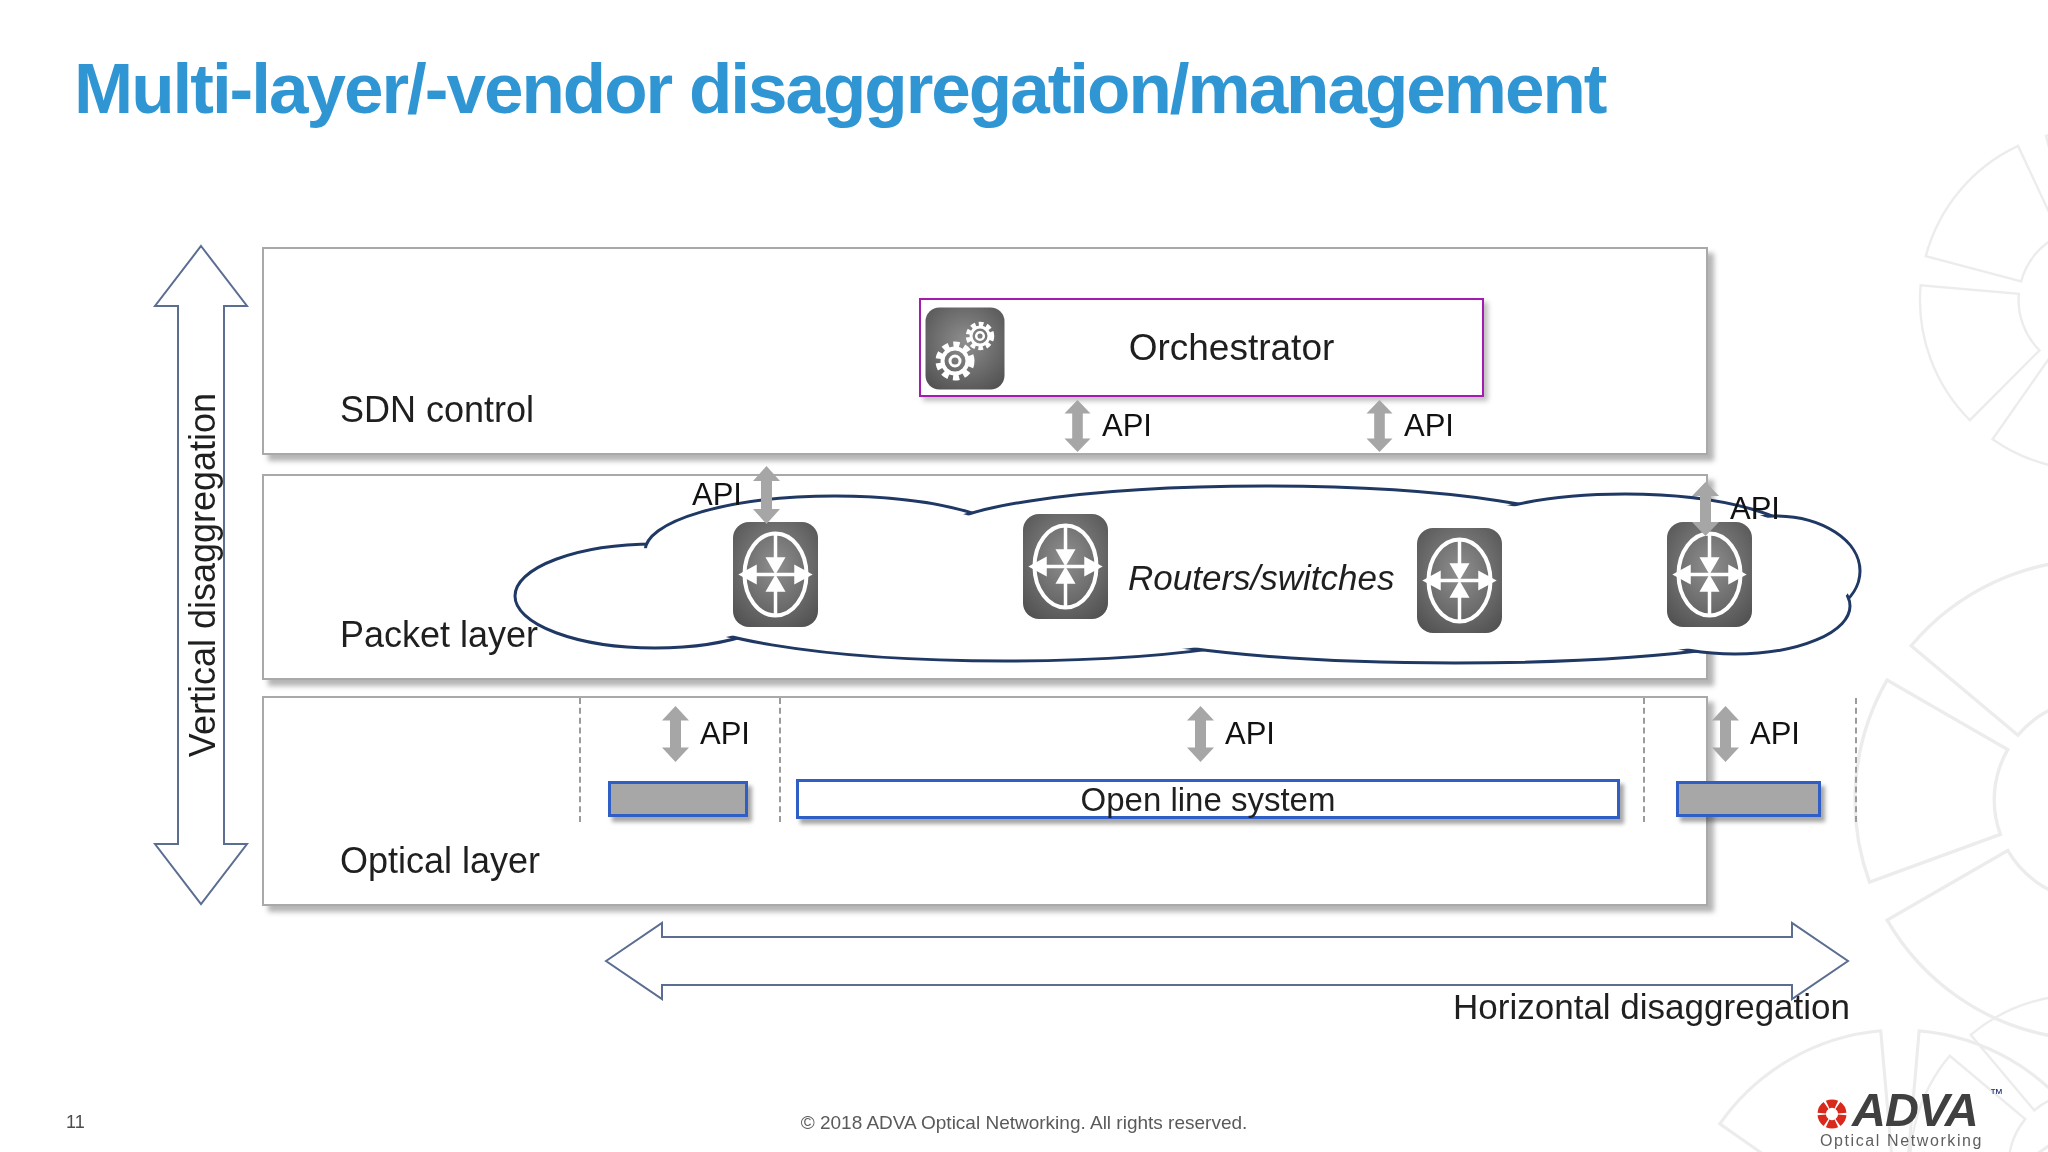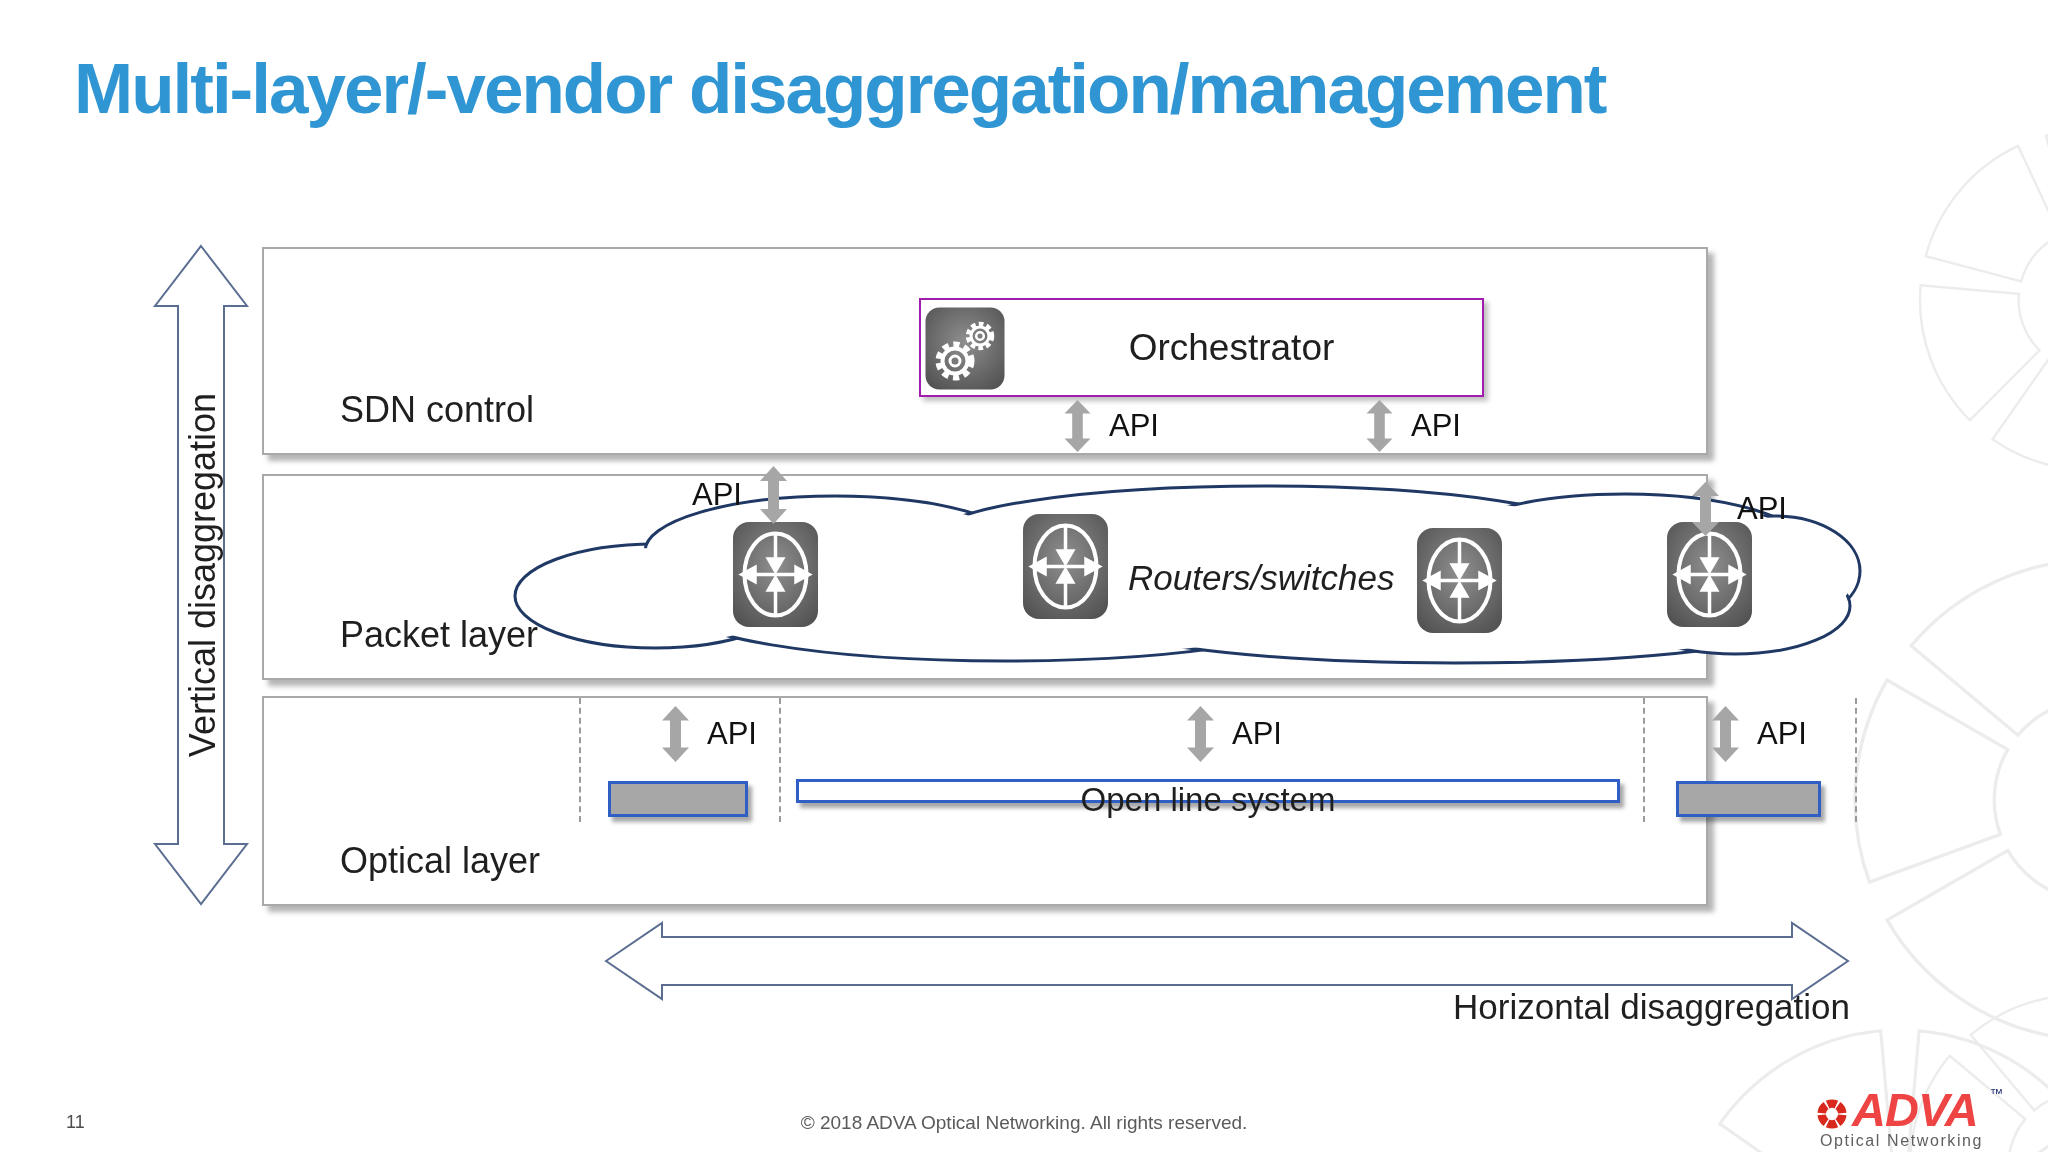--- a/index.html
+++ b/index.html
@@ -18,53 +18,53 @@
   .layer.optical{top:696px;height:210px;}
   .layer-label{position:absolute;left:76px;bottom:22px;font-size:36px;color:#1f1f1f;white-space:nowrap;}
 
   
   .orch{position:absolute;left:919px;top:298px;width:565px;height:99px;background:#fff;
         border:2px solid #a21caf;box-sizing:border-box;box-shadow:4px 4px 5px rgba(0,0,0,.25);}
   .orch-label{position:absolute;left:0;right:0;top:27px;text-align:center;font-size:37px;padding-left:60px;}
   .gear-box{position:absolute;left:4px;top:7px;width:80px;height:83px;}
 
   
-  .api{position:absolute;display:flex;align-items:center;gap:18px;}
+  .api{position:absolute;display:flex;align-items:center;gap:11px;}
   .api.rev{flex-direction:row-reverse;}
   .api-text{font-size:31px;color:#111;}
   .api svg{display:block;}
 
   
   .cloud{position:absolute;left:505px;top:476px;width:1360px;height:192px;}
   .router{position:absolute;width:87px;height:107px;}
   .routers-label{position:absolute;left:1128px;top:558px;font-size:35px;font-style:italic;}
 
   
   .dash{position:absolute;top:698px;height:124px;width:0;border-left:2px dashed #9b9b9b;}
   .devbox{position:absolute;top:781px;height:36px;background:#a7a7a7;border:3px solid #2F5FC4;
           box-sizing:border-box;box-shadow:4px 5px 4px rgba(0,0,0,.35);}
-  .ols{position:absolute;left:796px;top:779px;width:824px;height:24px;background:#fff;border:3px solid #2F5FC4;
+  .ols{position:absolute;left:796px;top:779px;width:824px;height:40px;background:#fff;border:3px solid #2F5FC4;
        box-sizing:border-box;box-shadow:4px 5px 4px rgba(0,0,0,.35);text-align:center;font-size:33px;line-height:36px;}
 
   
   .v-arrow{position:absolute;left:152px;top:244px;width:98px;height:662px;}
   .v-axis-label{position:absolute;left:203px;top:575px;transform:translate(-50%,-50%) rotate(-90deg);
                 font-size:36px;white-space:nowrap;}
   .h-arrow{position:absolute;left:604px;top:918px;width:1246px;height:86px;}
   .h-axis-label{position:absolute;left:604px;top:987px;width:1246px;text-align:right;font-size:35px;}
 
   
   .page-num{position:absolute;left:66px;top:1112px;font-size:18px;color:#4d4d4d;}
   .copyright{position:absolute;left:0;top:1112px;width:2048px;text-align:center;font-size:19px;color:#5a5a5a;}
 
   
   .logo{position:absolute;left:1790px;top:1082px;width:258px;height:72px;}
   .logo-wheel{position:absolute;left:26px;top:16px;width:32px;height:32px;}
   .logo-brand{position:absolute;left:62px;top:0px;font-size:47px;font-weight:700;font-style:italic;
-              letter-spacing:-1px;color:#ef4444;}
+              letter-spacing:-1px;color:#404040;}
   .logo-tm{position:absolute;left:200px;top:4px;font-size:13px;color:#1A2B72;}
   .logo-sub{position:absolute;left:30px;top:50px;font-size:16px;letter-spacing:1.6px;color:#5f5f5f;white-space:nowrap;}
 
   .wm{position:absolute;left:0;top:0;width:2048px;height:1152px;}
 </style>
 </head>
 <body>
 
 <div class="slide">
 

